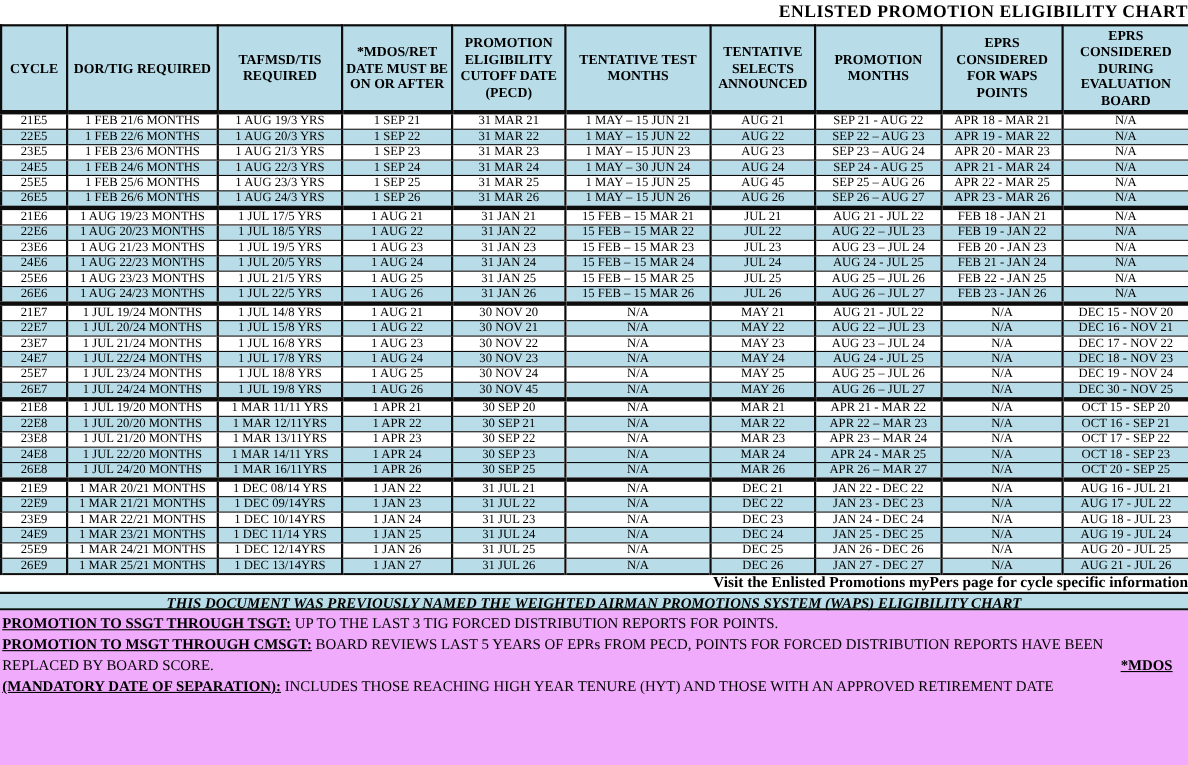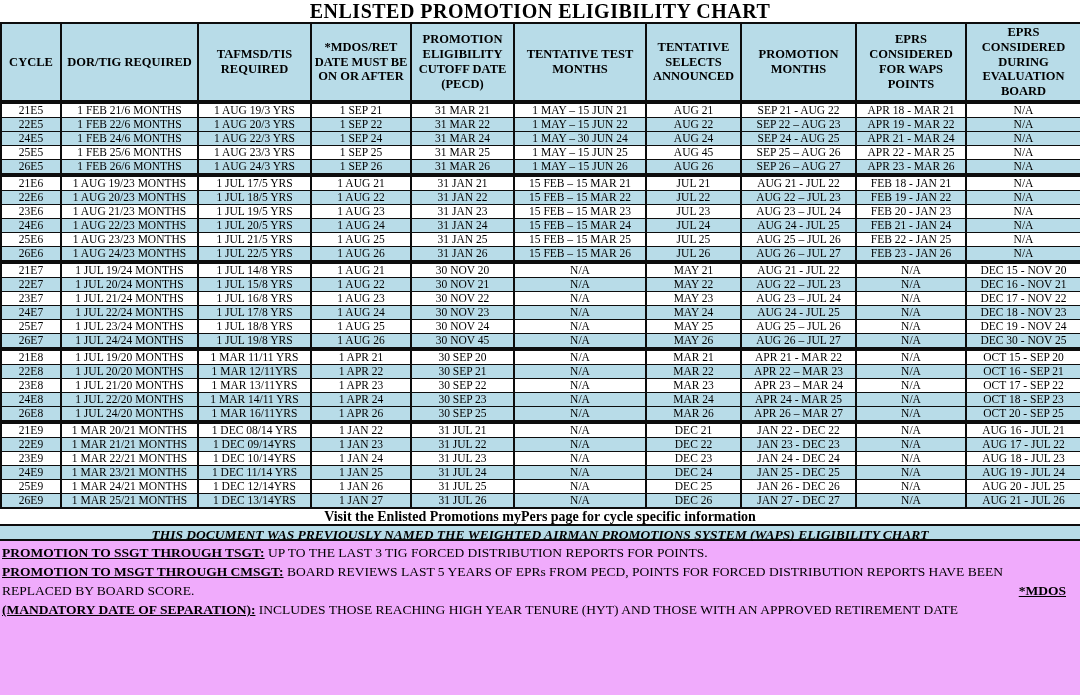--- a/index.html
+++ b/index.html
@@ -7,23 +7,23 @@
   body {
     width: 1080px; height: 695px;
     background: #ffffff;
     color: #000;
     font-family: "Liberation Serif", "DejaVu Serif", serif;
     overflow: hidden;
   }
   .page { width: 1080px; height: 695px; display: flex; flex-direction: column; }
 
   .title {
-    text-align: center;
-    font-weight: bold;
-    font-size: 20px;
+    text-align: right;
+    font-weight: bold;
+    font-size: 16px;
     line-height: 22px;
     height: 22px;
     letter-spacing: 0.5px;
   }
 
   table {
     border-collapse: collapse;
     table-layout: fixed;
     width: 1080px;
     border: 2px solid #0d0d0d;
@@ -49,21 +49,21 @@
     text-align: center;
     vertical-align: middle;
     padding: 0 1px;
     white-space: nowrap;
     overflow: hidden;
   }
   tbody tr.alt td { background: #b8dce8; }
   tbody tr.group-start td { border-top: 4px solid #0d0d0d; }
 
   .visit-line {
-    text-align: center;
+    text-align: right;
     font-weight: bold;
     font-size: 14px;
     line-height: 15px;
     height: 15px;
     background: #ffffff;
   }
   .renamed-band {
     text-align: center;
     font-weight: bold;
     font-style: italic;
@@ -147,20 +147,32 @@
           <td>1 FEB 22/6 MONTHS</td>
           <td>1 AUG 20/3 YRS</td>
           <td>1 SEP 22</td>
           <td>31 MAR 22</td>
           <td>1 MAY – 15 JUN 22</td>
           <td>AUG 22</td>
           <td>SEP 22 – AUG 23</td>
           <td>APR 19 - MAR 22</td>
           <td>N/A</td>
         </tr>
+        <tr>
+          <td>23E5</td>
+          <td>1 FEB 23/6 MONTHS</td>
+          <td>1 AUG 21/3 YRS</td>
+          <td>1 SEP 23</td>
+          <td>31 MAR 23</td>
+          <td>1 MAY – 15 JUN 23</td>
+          <td>AUG 23</td>
+          <td>SEP 23 – AUG 24</td>
+          <td>APR 20 - MAR 23</td>
+          <td>N/A</td>
+        </tr>
         <tr class="alt">
           <td>24E5</td>
           <td>1 FEB 24/6 MONTHS</td>
           <td>1 AUG 22/3 YRS</td>
           <td>1 SEP 24</td>
           <td>31 MAR 24</td>
           <td>1 MAY – 30 JUN 24</td>
           <td>AUG 24</td>
           <td>SEP 24 - AUG 25</td>
           <td>APR 21 - MAR 24</td>

